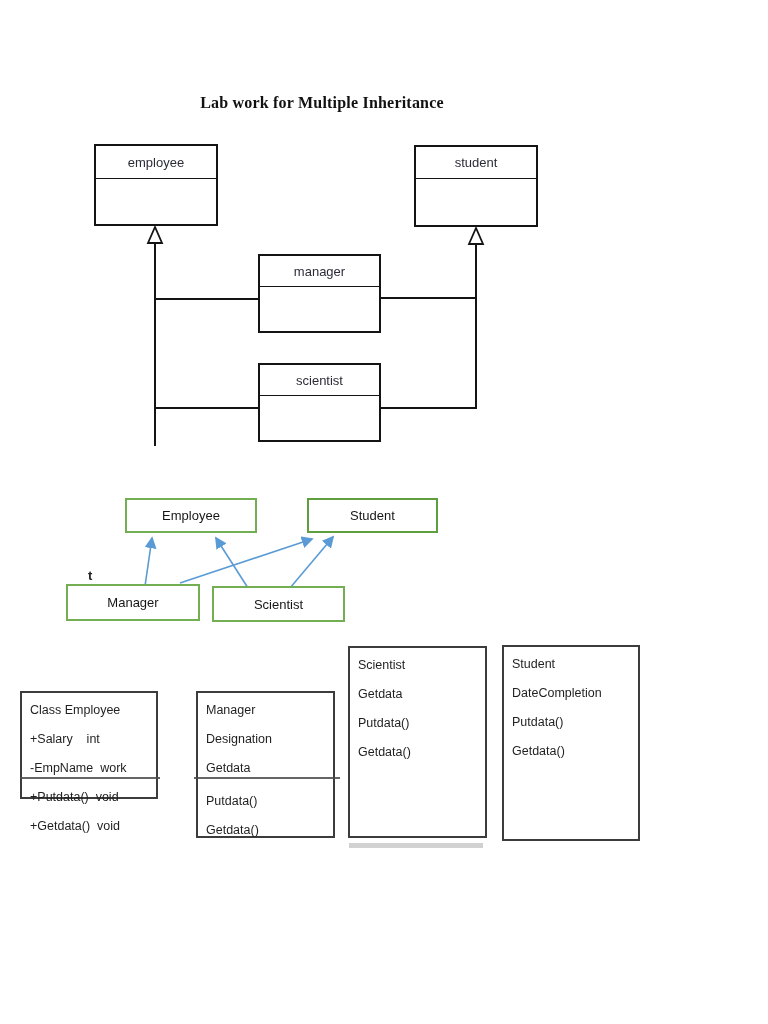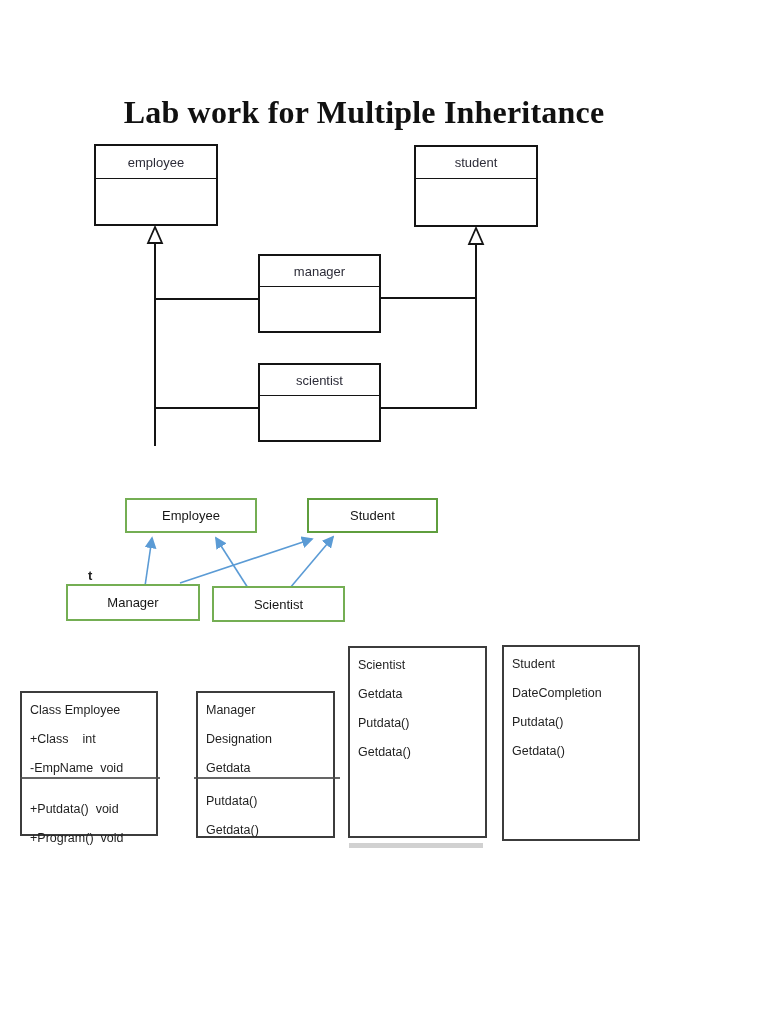--- a/index.html
+++ b/index.html
@@ -3,21 +3,21 @@
 <meta charset="utf-8">
 <style>
   html,body{margin:0;padding:0;background:#e9e9e9;}
   .page{
     position:relative;width:768px;height:1024px;background:#ffffff;
     font-family:"Liberation Sans","DejaVu Sans",sans-serif;overflow:hidden;
   }
   .title{
     position:absolute;left:0;top:94px;width:644px;text-align:center;
     font-family:"Liberation Serif","DejaVu Serif",serif;font-weight:bold;
-    font-size:32px;color:#111;letter-spacing:0.2px;padding-left:42px;
+    font-size:16px;color:#111;letter-spacing:0.2px;
   }
   svg.overlay{position:absolute;left:0;top:0;width:768px;height:1024px;pointer-events:none;}
 
   
   .sk-box{position:absolute;border:2.5px solid #141414;background:#fff;box-sizing:border-box;}
   .sk-box .sk-name{
     border-bottom:1.5px solid #141414;display:flex;align-items:center;justify-content:center;
     font-size:13px;color:#2c2c38;
   }
   
@@ -87,27 +87,27 @@
   <div class="sk-box" style="left:258px;top:363px;width:123px;height:79px;">
     <div class="sk-name" style="height:30px;">scientist</div>
   </div>
 
   <div class="gr-box" style="left:125px;top:498px;width:132px;height:35px;">Employee</div>
   <div class="gr-box thick" style="left:307px;top:498px;width:131px;height:35px;">Student</div>
   <div class="gr-box" style="left:66px;top:584px;width:134px;height:37px;">Manager</div>
   <div class="gr-box" style="left:212px;top:586px;width:133px;height:36px;">Scientist</div>
   <div class="stray-t" style="left:88px;top:568px;">t</div>
 
-  <div class="card" style="left:20px;top:691px;width:138px;height:145px;">
+  <div class="card" style="left:20px;top:691px;width:138px;height:108px;">
     <div class="row">Class Employee</div>
-    <div class="row">+Class    int</div>
-    <div class="row">-EmpName  void</div>
+    <div class="row">+Salary    int</div>
+    <div class="row">-EmpName  work</div>
     <div class="divider" style="left:-2px;top:84px;width:140px;"></div>
-    <div class="row" style="margin-top:12px;">+Putdata()  void</div>
-    <div class="row">+Program()  void</div>
+    <div class="row" style="margin-top:0;">+Putdata()  void</div>
+    <div class="row">+Getdata()  void</div>
   </div>
 
   <div class="card" style="left:196px;top:691px;width:139px;height:147px;">
     <div class="row">Manager</div>
     <div class="row">Designation</div>
     <div class="row">Getdata</div>
     <div class="divider" style="left:-4px;top:84px;width:146px;"></div>
     <div class="row" style="margin-top:4px;">Putdata()</div>
     <div class="row">Getdata()</div>
   </div>

